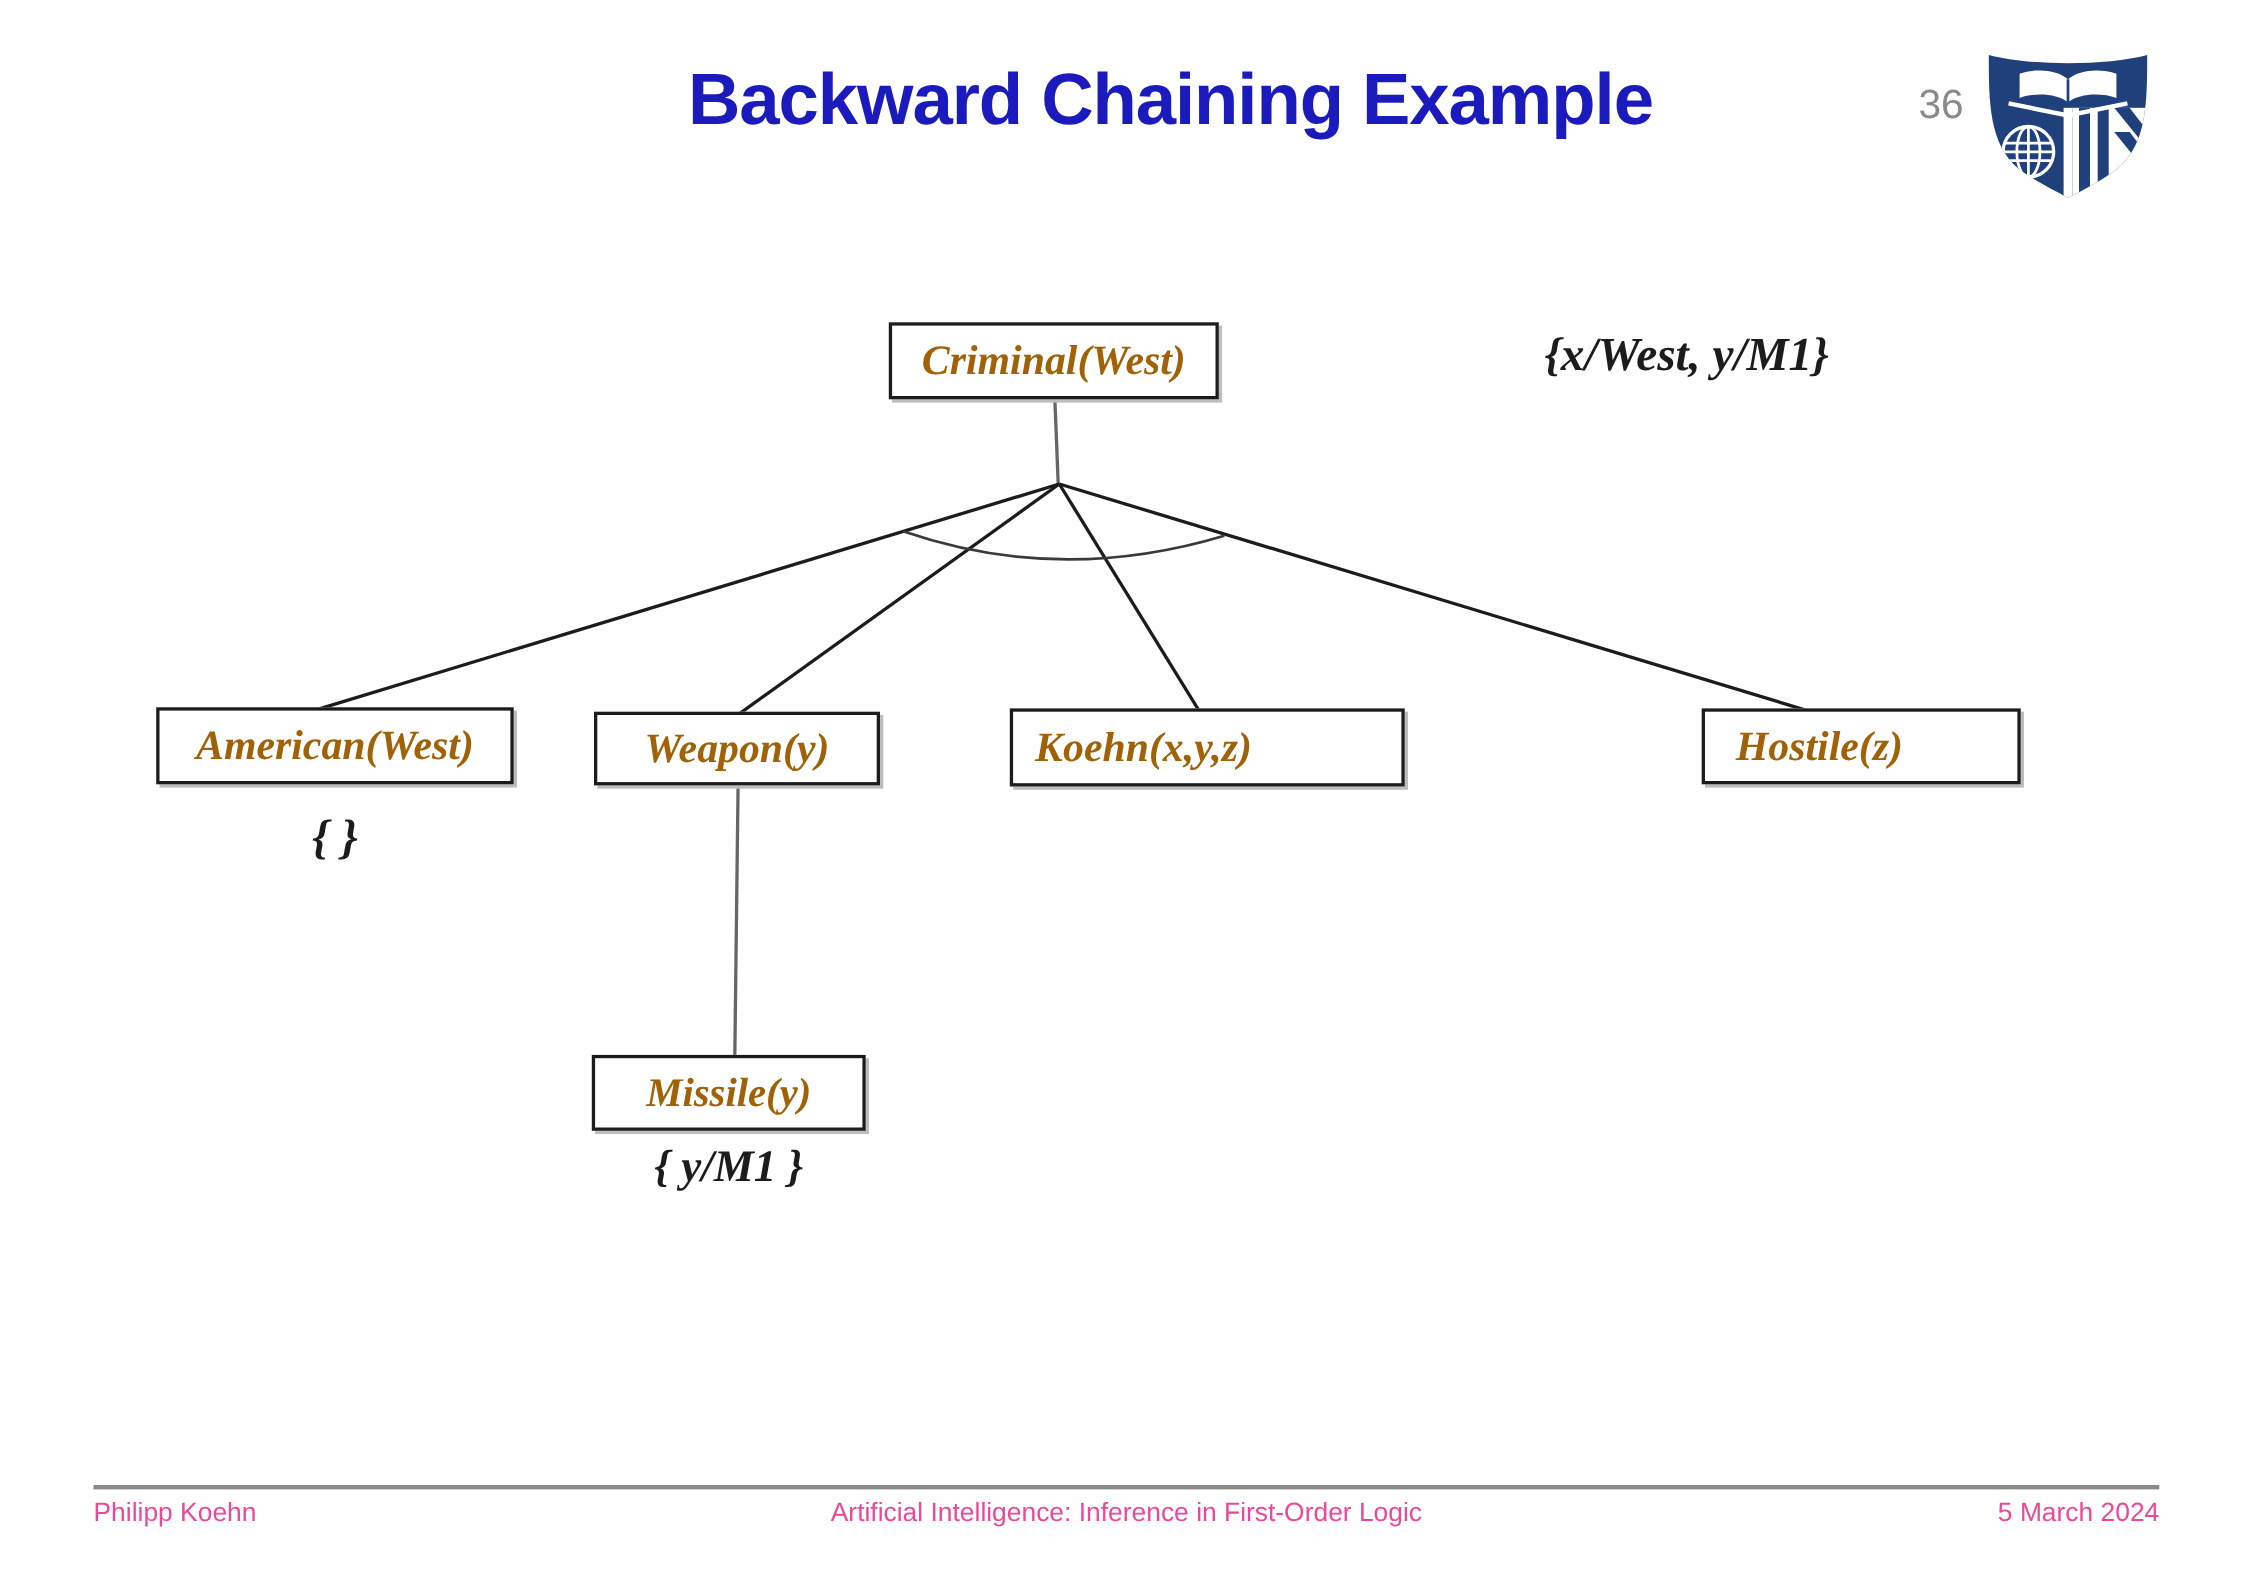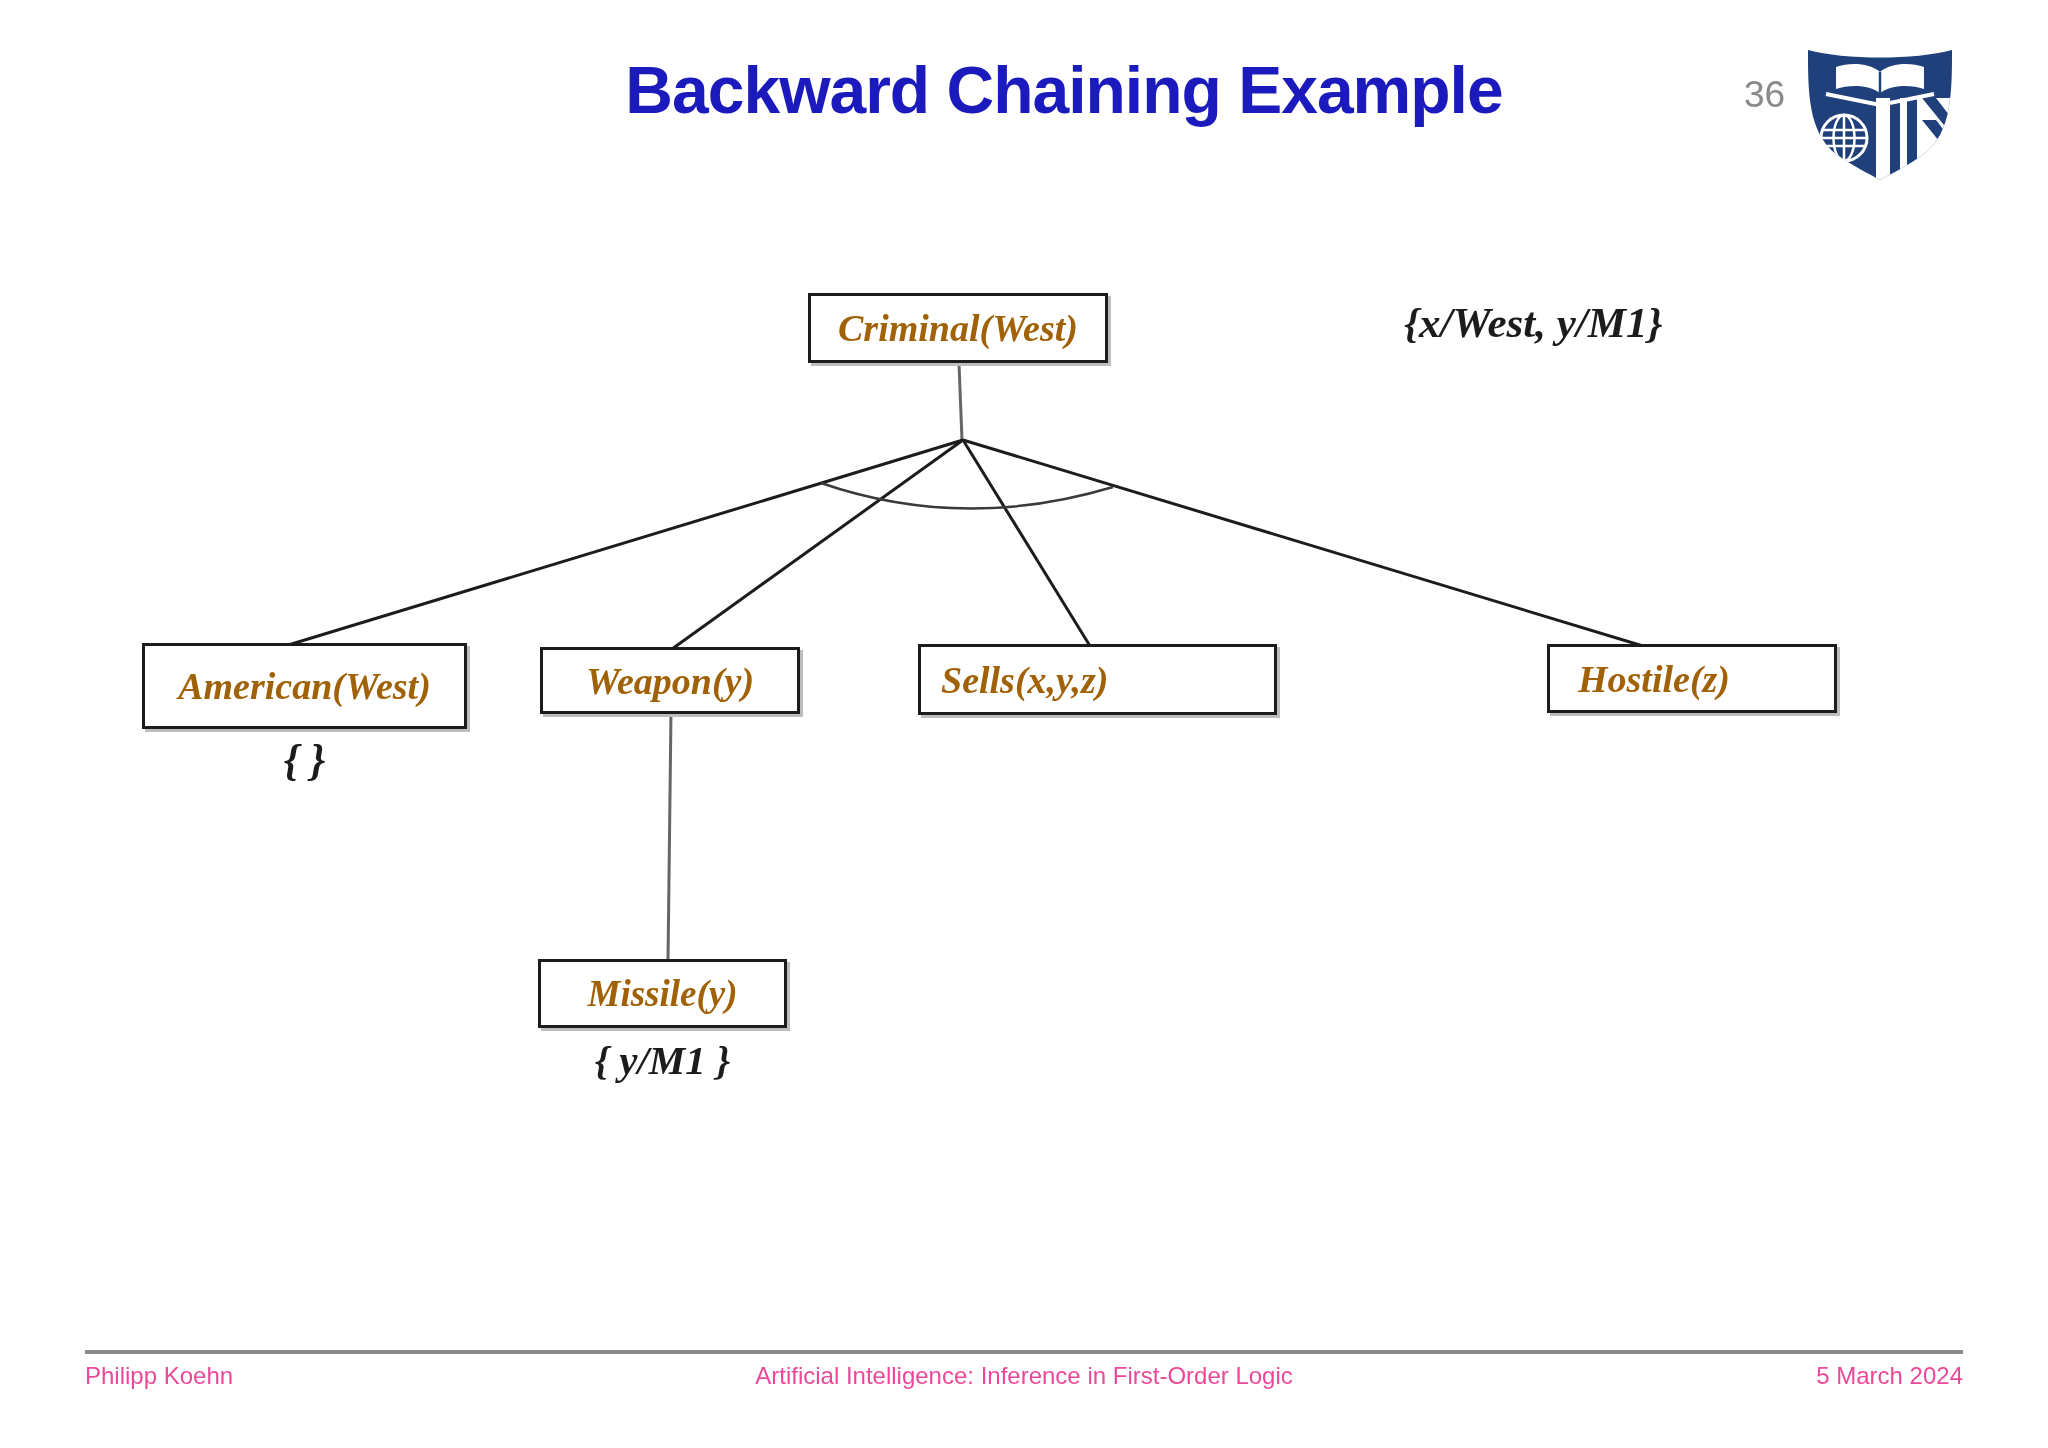--- a/index.html
+++ b/index.html
@@ -50,21 +50,21 @@
     box-shadow: 3px 3px 0 #bdbdbd;
     display: flex;
     align-items: center;
     justify-content: center;
     font-style: italic;
     font-weight: 600;
     color: #a16207;
     white-space: nowrap;
   }
   #node-criminal { left: 808px;  top: 293px; width: 300px; height: 70px; font-size: 38px; }
-  #node-american { left: 142px;  top: 643px; width: 325px; height: 86px; font-size: 38px; }
+  #node-american { left: 142px;  top: 643px; width: 325px; height: 70px; font-size: 38px; }
   #node-weapon   { left: 540px;  top: 647px; width: 260px; height: 67px; font-size: 38px; }
   #node-sells    { left: 918px;  top: 644px; width: 359px; height: 71px; font-size: 38px;
                    justify-content: flex-start; padding-left: 20px; }
   #node-hostile  { left: 1547px; top: 644px; width: 290px; height: 69px; font-size: 38px;
                    justify-content: flex-start; padding-left: 28px; }
   #node-missile  { left: 538px;  top: 959px; width: 249px; height: 69px; font-size: 37px; }
 
   .subst {
     position: absolute;
     font-style: italic;
@@ -145,21 +145,21 @@
   <line x1="671" y1="712" x2="668" y2="961" stroke="#666666" stroke-width="3"></line>
 </svg>
 
 <div class="node" id="node-criminal">Criminal(West)</div>
 <div class="subst" id="subst-main">{x/West, y/M1}</div>
 
 <div class="node" id="node-american">American(West)</div>
 <div class="subst" id="subst-american">{ }</div>
 
 <div class="node" id="node-weapon">Weapon(y)</div>
-<div class="node" id="node-sells">Sells(x,y,z)</div>
+<div class="node" id="node-sells">Koehn(x,y,z)</div>
 <div class="node" id="node-hostile">Hostile(z)</div>
 
 <div class="node" id="node-missile">Missile(y)</div>
 <div class="subst" id="subst-missile">{ y/M1 }</div>
 
 <div class="footer-rule"></div>
 <div class="footer-text" id="footer-author">Philipp Koehn</div>
 <div class="footer-text" id="footer-course">Artificial Intelligence: Inference in First-Order Logic</div>
 <div class="footer-text" id="footer-date">5 March 2024</div>
 

